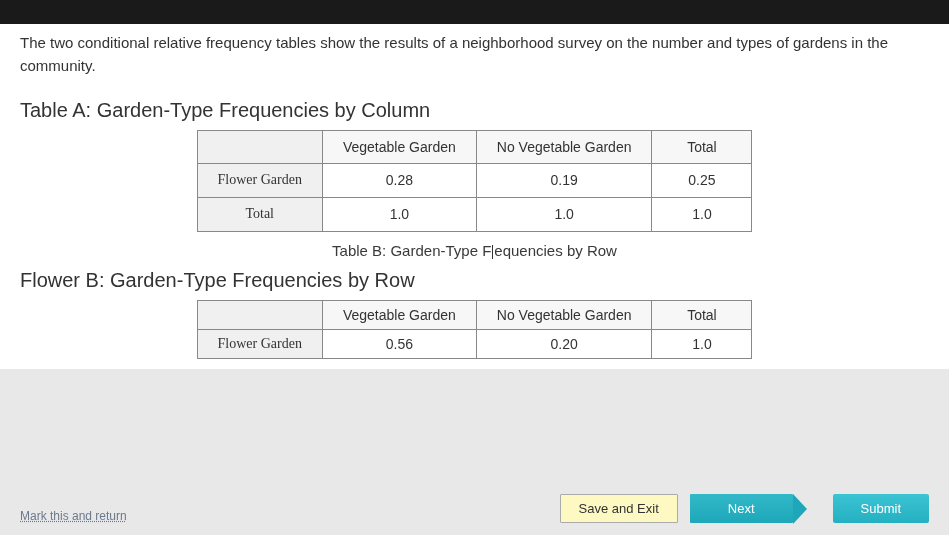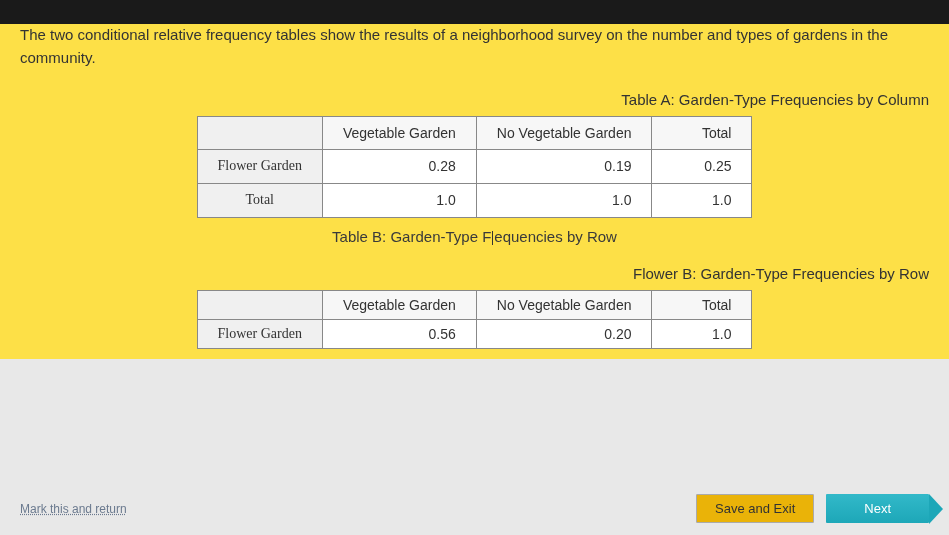--- a/index.html
+++ b/index.html
@@ -11,60 +11,60 @@
     height: 535px;
     overflow: hidden;
     position: relative;
   }
   .topbar {
     background: #1a1a1a;
     height: 24px;
     width: 100%;
   }
   .content {
-    padding: 0 20px 10px 20px;
-    background: #fde047;
+    padding: 8px 20px 10px 20px;
+    background: #ffffff;
   }
   .intro {
     font-size: 15px;
     color: #333;
     line-height: 1.5;
     margin-bottom: 22px;
   }
   .caption {
-    text-align: right;
-    font-size: 15px;
+    text-align: left;
+    font-size: 20px;
     color: #333;
     margin-bottom: 8px;
   }
   .subcaption {
     text-align: center;
     font-size: 15px;
     color: #3a3a3a;
     margin-top: 10px;
-    margin-bottom: 20px;
+    margin-bottom: 10px;
   }
   .cursor {
     display: inline-block;
     border-left: 1px solid #333;
     height: 14px;
     vertical-align: middle;
     margin: 0 1px;
   }
   table {
     border-collapse: collapse;
     margin: 0 auto;
     background: #fff;
     font-size: 14px;
     color: #333;
   }
   table th, table td {
     border: 1px solid #888;
     padding: 6px 14px;
-    text-align: right;
+    text-align: center;
     min-width: 100px;
   }
   table .rowhead {
     background: #f0f0f0;
     font-weight: normal;
     text-align: center;
     line-height: 1.2;
     min-width: 90px;
     font-family: Liberation Serif, serif;
   }
@@ -75,35 +75,35 @@
   .tableA td, .tableA th { padding: 8px 20px; }
   .tableB td, .tableB th { padding: 6px 20px; }
   .corner-tl { border-top: 1px solid #888; border-left: 1px solid #888; background:#fff;}
 
   .footer {
     position: absolute;
     bottom: 12px;
     left: 0;
     right: 0;
     display: flex;
-    align-items: center;
+    align-items: flex-end;
     padding: 0 20px;
   }
   .mark-link {
     color: #6b7a8f;
     font-size: 12px;
     text-decoration: underline dotted;
     cursor: pointer;
   }
   .spacer { flex: 1; }
   .btn {
     font-size: 13px;
     padding: 6px 18px;
     border: 1px solid #aaa;
-    background: #eab308;
+    background: #fef9c3;
     color: #333;
     margin-left: 12px;
     cursor: pointer;
     border-radius: 1px;
   }
   .btn-next {
     background: linear-gradient(#32b9c9,#1da7b8);
     border: none;
     color: #fff;
     padding: 7px 38px;
@@ -185,13 +185,14 @@
     </tbody>
   </table>
 
 </div>
 
 <div class="footer">
   <span class="mark-link">Mark this and return</span>
   <span class="spacer"></span>
   <button class="btn">Save and Exit</button>
   <button class="btn btn-next">Next</button>
+  <button class="btn btn-submit">Submit</button>
 </div>
 
 </body></html>

